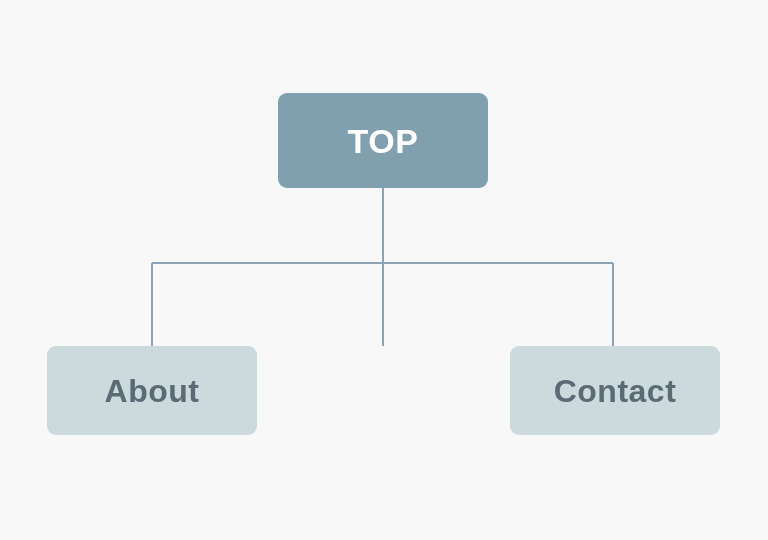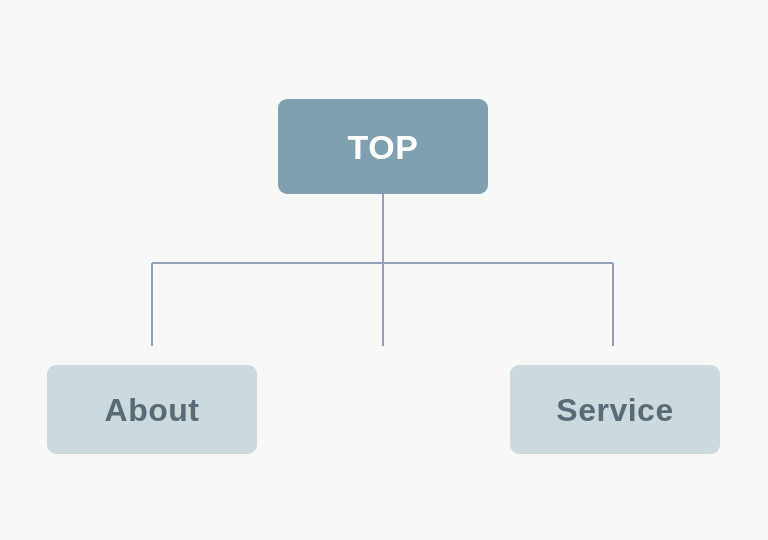--- a/index.html
+++ b/index.html
@@ -37,36 +37,35 @@
   }
   .node-label {
     font-weight: bold;
     letter-spacing: 0.5px;
     line-height: 1;
     white-space: nowrap;
   }
   
   #node-top {
     left: 278px;
-    top: 99px;
+    top: 93px;
     width: 210px;
     height: 95px;
     background: #80a0b0;
   }
   #node-top .node-label {
     color: #ffffff;
     font-size: 34px;
   }
   
   .node-child {
     top: 346px;
     width: 210px;
     height: 89px;
     background: #ccd9dd;
-    margin-top: 19px;
   }
   .node-child .node-label {
     color: #5a6b75;
     font-size: 32px;
   }
   #node-about   { left: 47px; }
   #node-service { left: 278px; }
   #node-contact { left: 510px; }
 </style>
 </head>
@@ -86,16 +85,16 @@
   <div class="node" id="node-top">
     <span class="node-label">TOP</span>
   </div>
 
   <div class="node node-child" id="node-about">
     <span class="node-label">About</span>
   </div>
 
 
   <div class="node node-child" id="node-contact">
-    <span class="node-label">Service</span>
+    <span class="node-label">Contact</span>
   </div>
 
 </div>
 
 </body></html>

